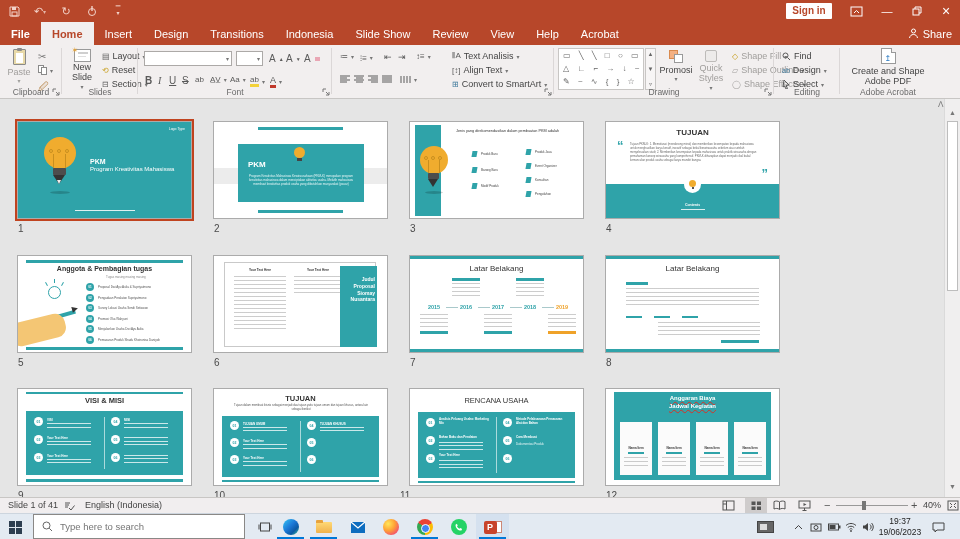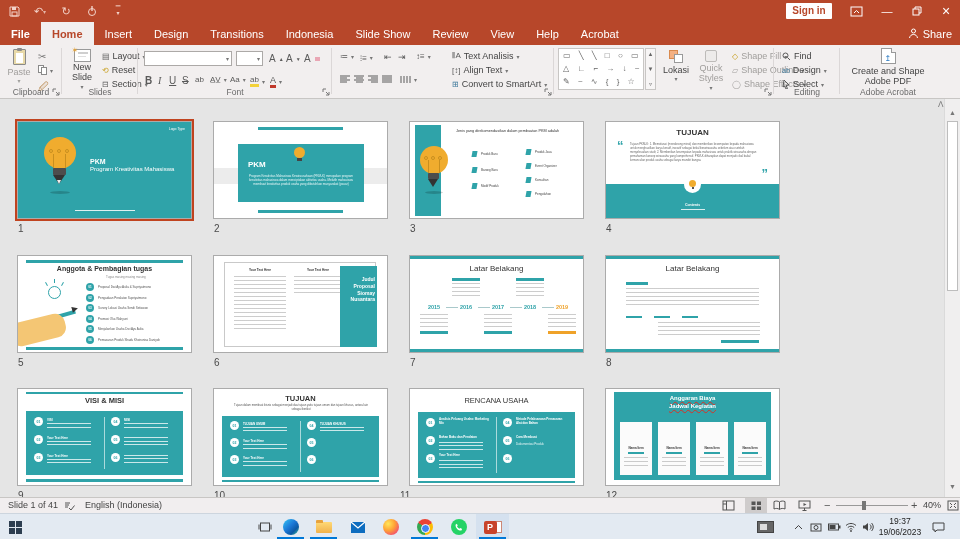--- a/index.html
+++ b/index.html
@@ -284,21 +284,21 @@
       <div class="galcol">
           <span>▲</span>
           <span>▼</span>
           <span>▿</span>
         </div>
       <div class="bigbtn" style="left:106px;top:5px;width:32px">
         <span style="position:relative;display:block;width:14px;height:13px">
             <span style="position:absolute;left:0;top:0;width:9px;height:9px;background:#F4B183;border:1px solid #D98A4E"></span>
             <span style="position:absolute;left:5px;top:4px;width:9px;height:9px;background:#fff;border:1px solid #9a9a9a"></span>
           </span>
-        <span style="margin-top:2px">Lokasi</span>
+        <span style="margin-top:2px">Promosi</span>
         <span class="dd">▾</span>
       </div>
       <div class="bigbtn gray" style="left:140px;top:5px;width:34px">
         <span style="display:block;width:12px;height:12px;border:1px solid #BDBBB9;border-radius:2px;background:#EDEBEA"></span>
         <span style="margin-top:2px;line-height:1.1;text-align:center">Quick Styles</span>
         <span class="dd">▾</span>
       </div>
       <span class="sm gray" style="left:178px;top:6px">
           <span style="font-size:8px;color:#C9A227">◇</span>
           <span>Shape Fill</span>
@@ -307,20 +307,21 @@
       <span class="sm gray" style="left:178px;top:20px">
           <span style="font-size:8px">▱</span>
           <span>Shape Outline</span>
           <span class="dd">▾</span>
         </span>
       <span class="sm gray" style="left:178px;top:34px">
           <span style="font-size:8px">◯</span>
           <span>Shape Effects</span>
           <span class="dd">▾</span>
         </span>
+      <div class="glabel">Drawing</div>
       <span class="launch"><svg width="8" height="8" viewBox="0 0 8 8">
             <path d="M1 1v3M1 1h3M4 4l3 3M7 4v3h-3" fill="none" stroke="#777"></path>
           </svg></span>
       <div class="vsep"></div>
     </div>
 
     <div class="grp" style="left:774px;width:66px">
       <span class="sm" style="left:8px;top:6px">
           <svg width="9" height="9" viewBox="0 0 9 9">
             <circle cx="3.5" cy="3.5" r="2.5" fill="none" stroke="#5a5a5a"></circle>
@@ -668,20 +669,27 @@
 
   <div class="task">
     <div class="slot" style="left:0;width:30px">
       <span class="winlogo">
           <div></div>
           <div></div>
           <div></div>
           <div></div>
         </span>
     </div>
+    <div class="searchbox">
+      <svg width="11" height="11" viewBox="0 0 11 11">
+          <circle cx="4.5" cy="4.5" r="3.5" fill="none" stroke="#666"></circle>
+          <path d="M7.2 7.2L10 10" stroke="#666"></path>
+        </svg>
+      <input type="text" placeholder="Type here to search" style="">
+    </div>
     <div class="slot" style="left:250px;width:30px">
       <svg width="14" height="12" viewBox="0 0 14 12">
           <rect x="2.5" y="2" width="9" height="8" fill="none" stroke="#444"></rect>
           <path d="M1 3.5v5M13 3.5v5" stroke="#444"></path>
         </svg>
     </div>
     <div class="slot" style="left:274px">
         <span class="edgeic"></span>
       </div>
     <div class="ul" style="left:277px;width:27px"></div>

